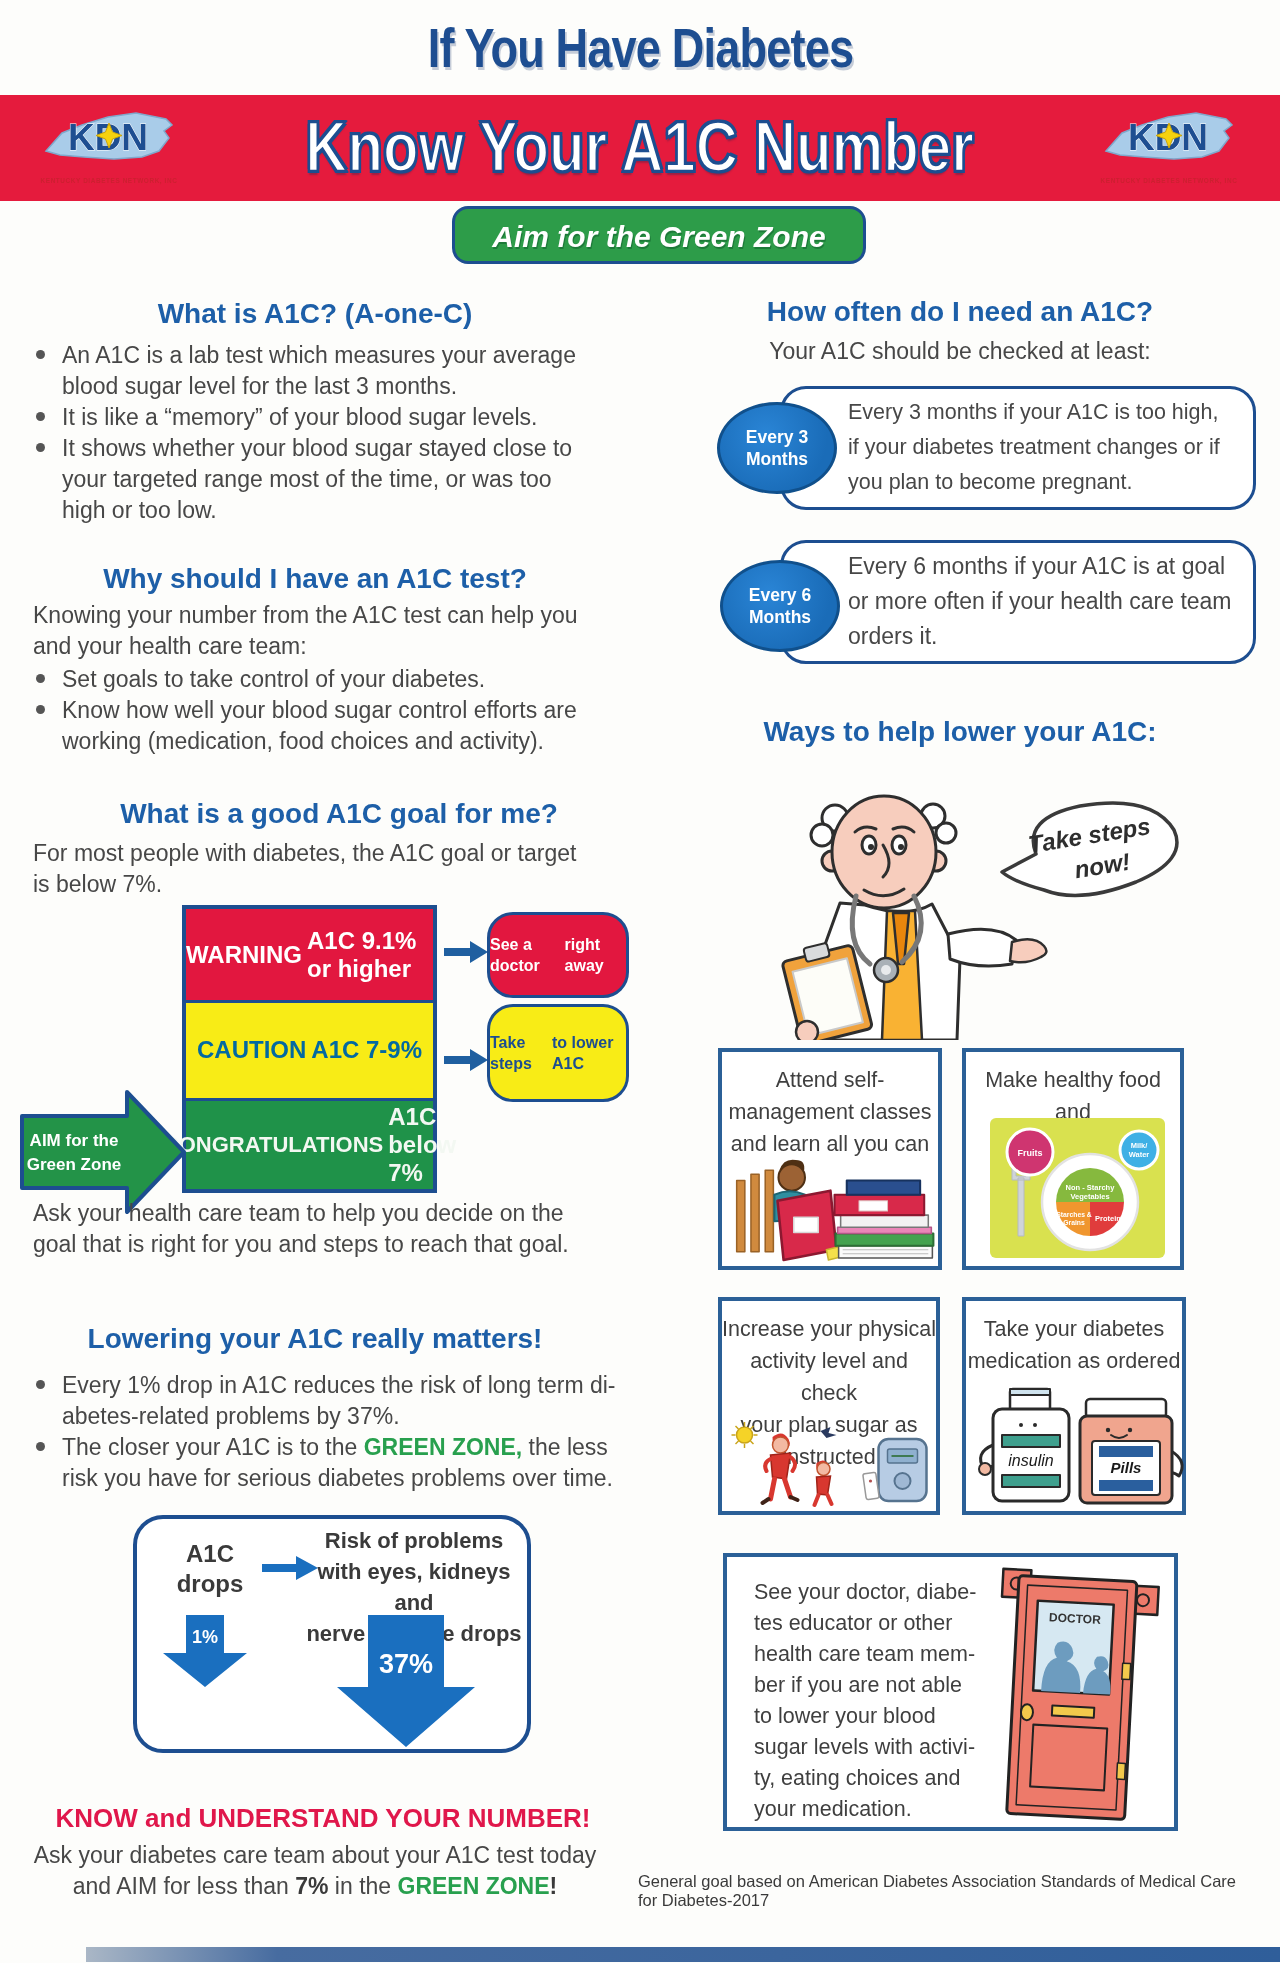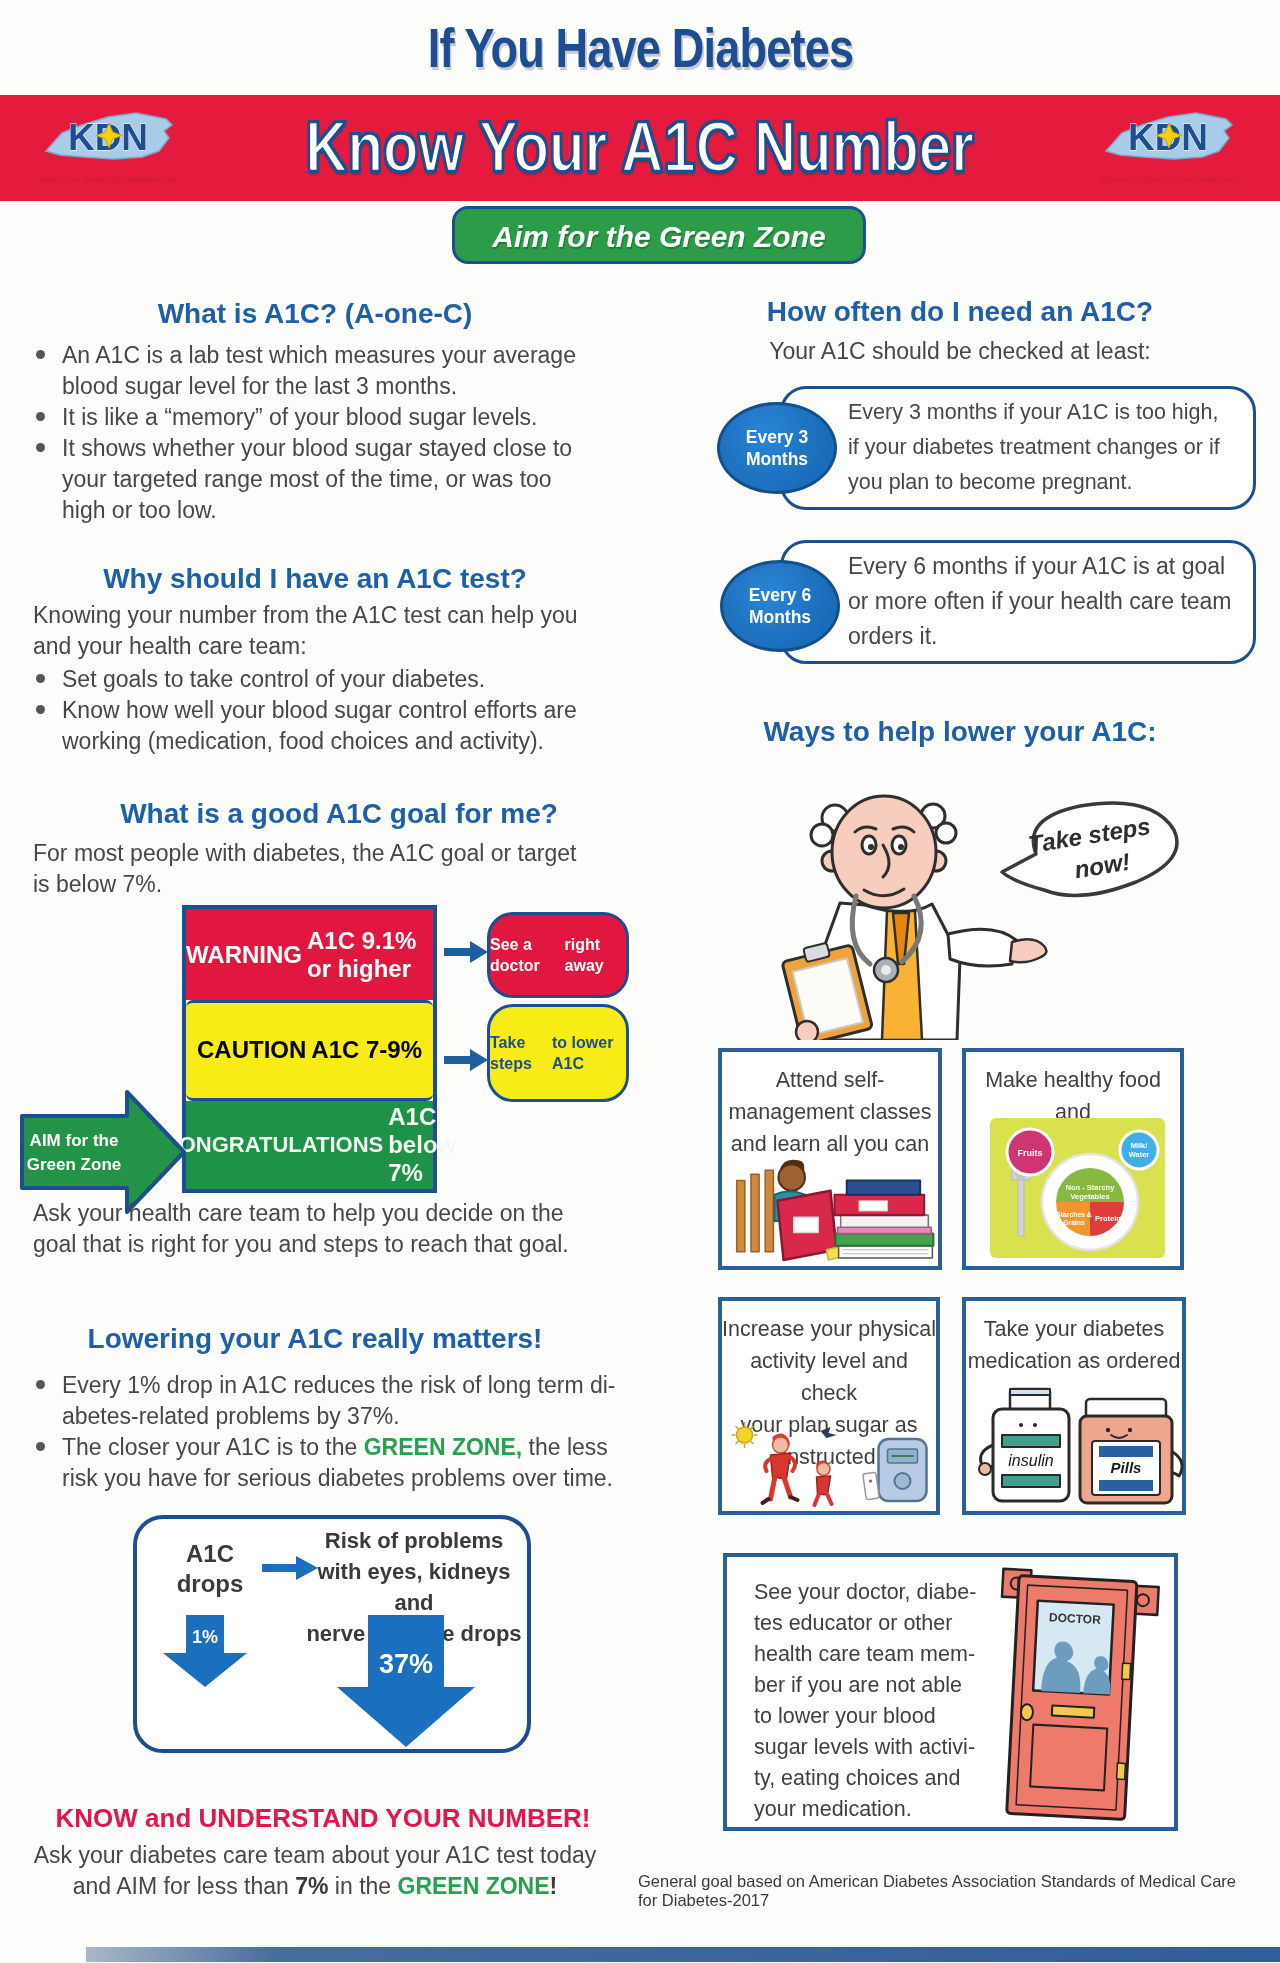--- a/index.html
+++ b/index.html
@@ -97,21 +97,21 @@
   <div class="abs body-txt" style="left:33px;top:838px;width:590px;">
       <div>For most people with diabetes, the A1C goal or target</div>
       <div>is below 7%.</div>
     </div>
 
   <div class="abs" style="left:182px;top:905px;width:255px;height:288px;border:4px solid #1d4e90;box-sizing:border-box;display:flex;flex-direction:column;">
     <div class="zone" style="flex:93;background:#e2173f;color:#fff;">
       <div>WARNING</div>
       <div>A1C 9.1% or higher</div>
     </div>
-    <div class="zone" style="flex:97;background:#f8ec16;color:#000000;border-top:3px solid #1d4e90;border-bottom:3px solid #1d4e90;border-radius:7px;">
+    <div class="zone" style="flex:97;background:#f8ec16;color:#0369a1;border-top:3px solid #1d4e90;border-bottom:3px solid #1d4e90;">
       <div>CAUTION</div>
       <div>A1C 7-9%</div>
     </div>
     <div class="zone" style="flex:90;background:#1f9249;color:#f3f8f2;">
       <div style="font-size:22px;">CONGRATULATIONS</div>
       <div>A1C below 7%</div>
     </div>
   </div>
 
   <svg class="abs" style="left:444px;top:940px;" width="44" height="24" viewBox="0 0 44 24">

